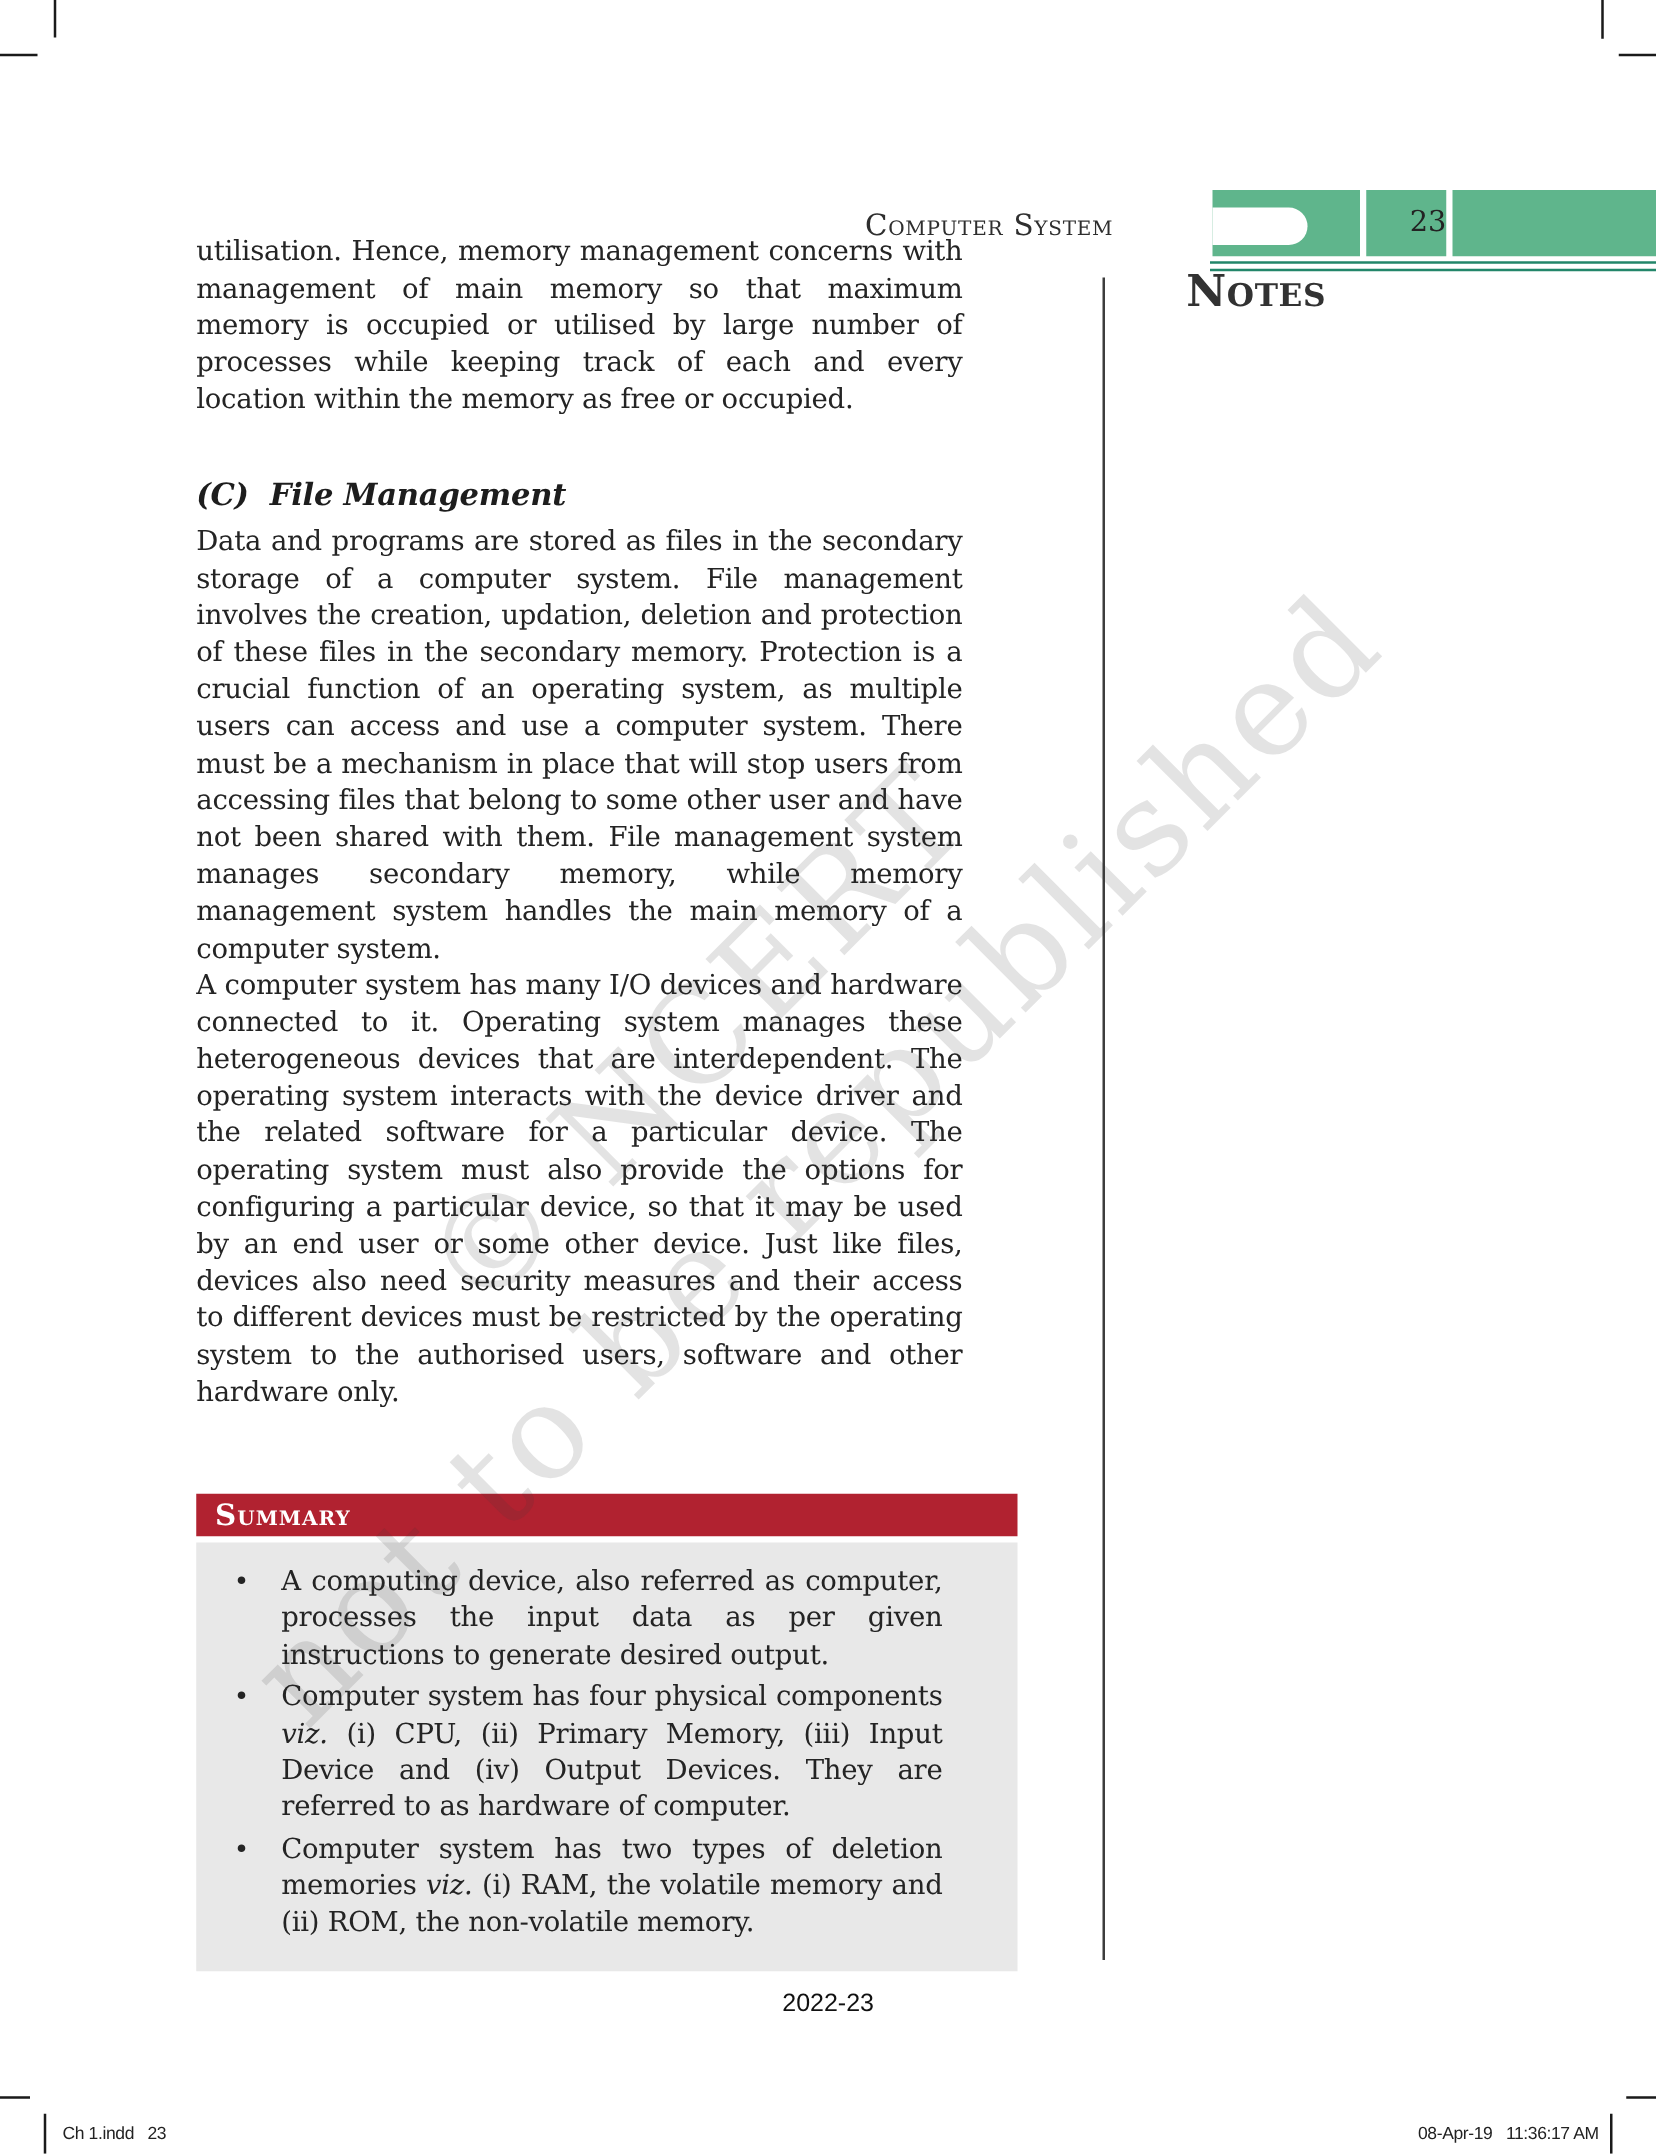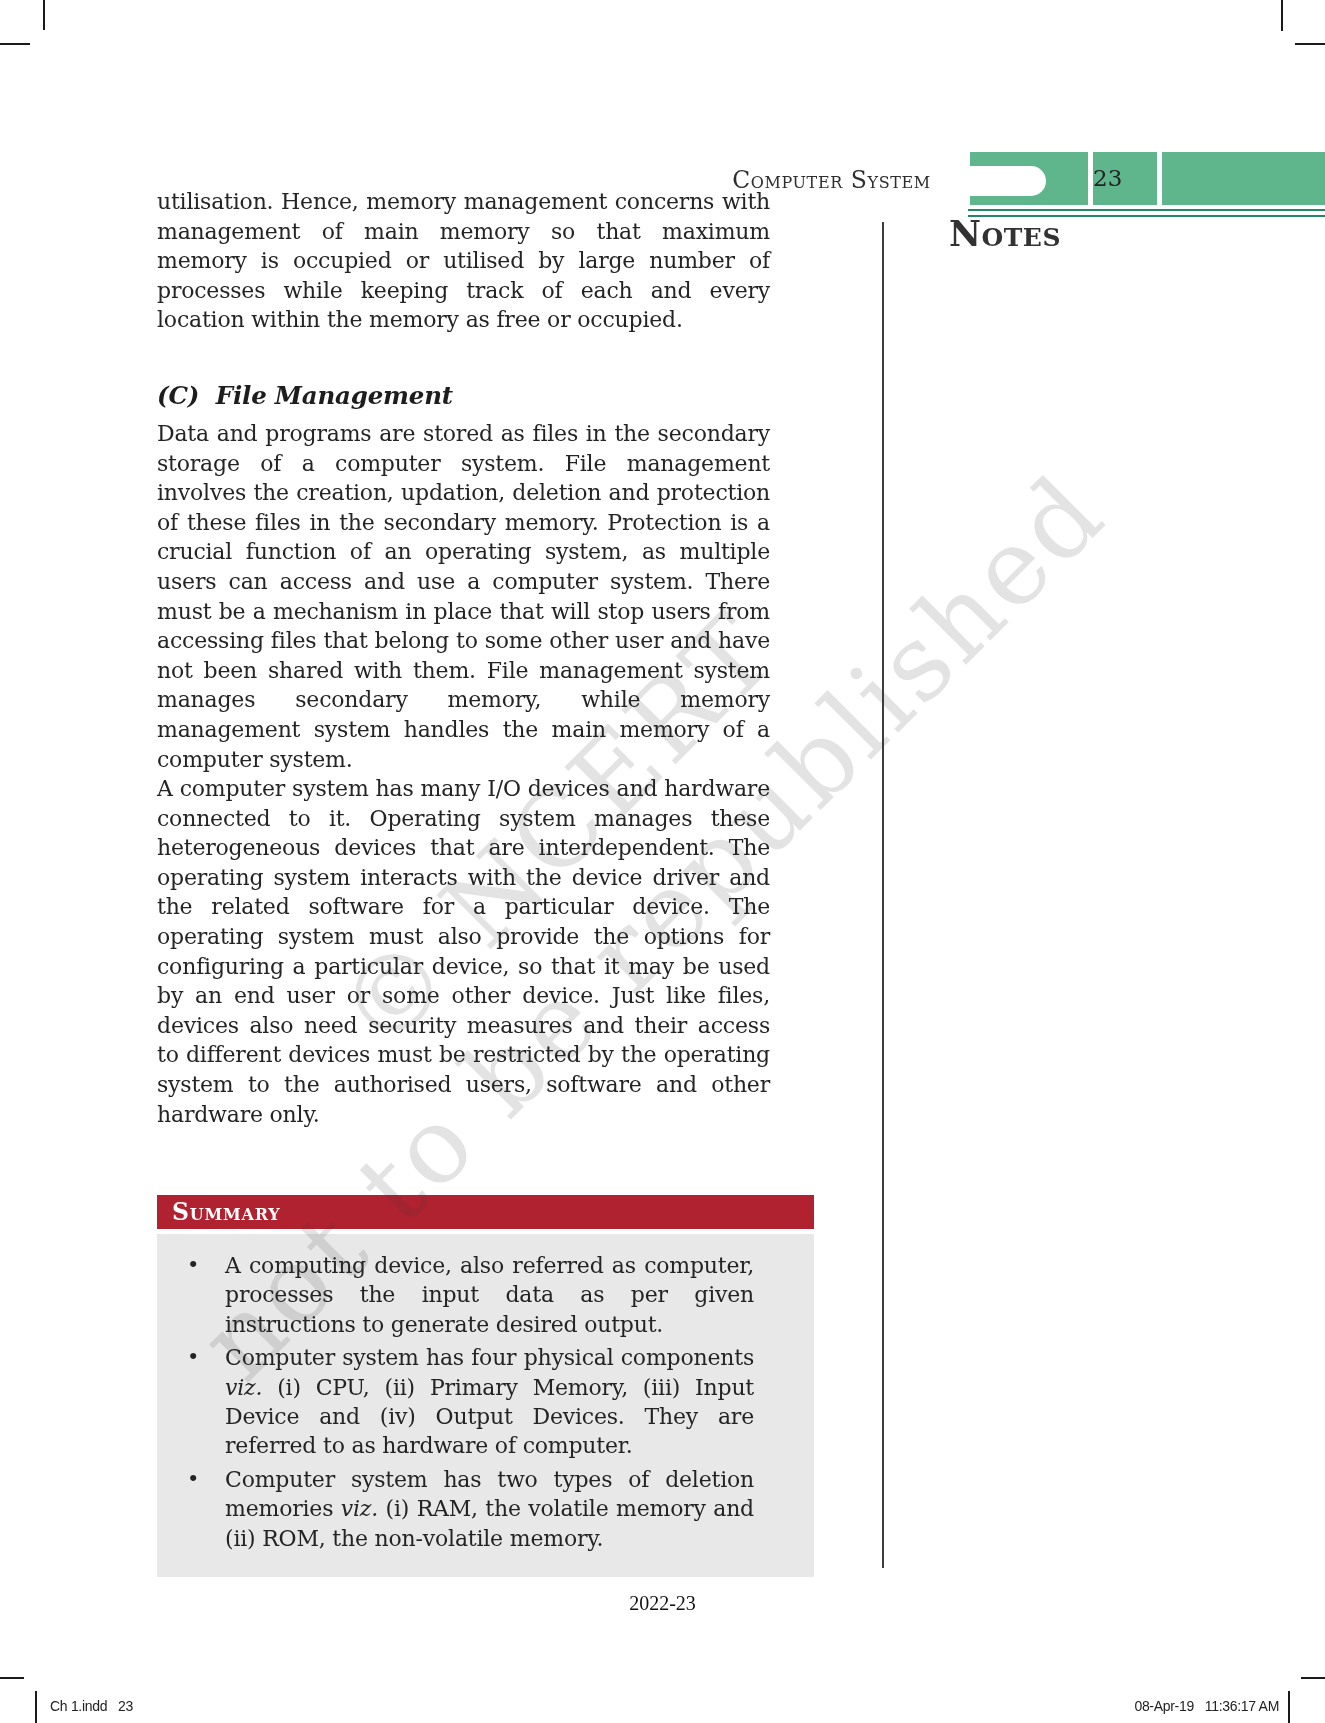--- a/index.html
+++ b/index.html
@@ -6,23 +6,23 @@
   body{width:1325px;height:1723px;background:#ffffff;position:relative;
        font-family:"DejaVu Serif",serif;overflow:hidden;}
 
   
   .crop{position:absolute;background:#1a1a1a;}
 
   
   .bar-seg{position:absolute;top:152px;height:53px;background:#5fb58c;}
   .bar-slot{position:absolute;left:0;top:14px;width:76px;height:30px;background:#ffffff;
             border-radius:0 16px 16px 0;}
-  .page-num{width:64px;text-align:left;line-height:53px;font-size:23px;color:#232323;}
-  .chapter-title{position:absolute;left:660px;top:152px;width:343px;height:53px;line-height:56px;
-                 text-align:center;font-variant:small-caps;font-size:23.5px;letter-spacing:0.6px;
+  .page-num{width:64px;text-align:right;line-height:53px;font-size:23px;color:#232323;}
+  .chapter-title{position:absolute;left:692px;top:152px;width:343px;height:53px;line-height:56px;
+                 text-align:left;font-variant:small-caps;font-size:23.5px;letter-spacing:0.6px;
                  color:#2e2e2e;z-index:3;}
   .rule{position:absolute;left:968px;width:357px;height:2px;background:#23866a;}
 
   .notes{position:absolute;left:898px;top:213px;width:214px;text-align:center;
          font-size:35px;font-weight:bold;font-variant:small-caps;letter-spacing:0.5px;color:#323232;}
 
   .divider{position:absolute;left:882px;top:222px;width:2px;height:1346px;background:#3d3d3d;}
 
   
   .main-col{position:absolute;left:157px;top:187px;width:613px;}
@@ -43,21 +43,21 @@
   .viz{font-style:italic;}
 
   
   .watermark{position:absolute;left:-95px;top:745px;width:1400px;z-index:30;
              transform:rotate(-45deg);text-align:center;pointer-events:none;
              font-size:105px;line-height:135px;letter-spacing:4px;
              color:rgba(60,60,60,0.14);font-family:"DejaVu Serif",serif;}
 
   
   .edition{position:absolute;left:0;right:0;top:1592px;text-align:center;
-           font-family:Liberation Serif, serif;font-size:20px;color:#111111;}
+           font-family:Liberation Sans, sans-serif;font-size:20px;color:#111111;}
   .imprint{position:absolute;top:1698px;font-family:"Liberation Sans",sans-serif;
            font-size:14px;color:#222222;letter-spacing:-0.3px;white-space:pre;}
   .imprint-left{left:50px;}
   .imprint-right{right:46px;}
 </style>
 </head>
 <body>
 
 <div class="crop" style="left:43px;top:0;width:2px;height:30px;"></div>
 <div class="crop" style="left:0;top:43px;width:30px;height:2px;"></div>

